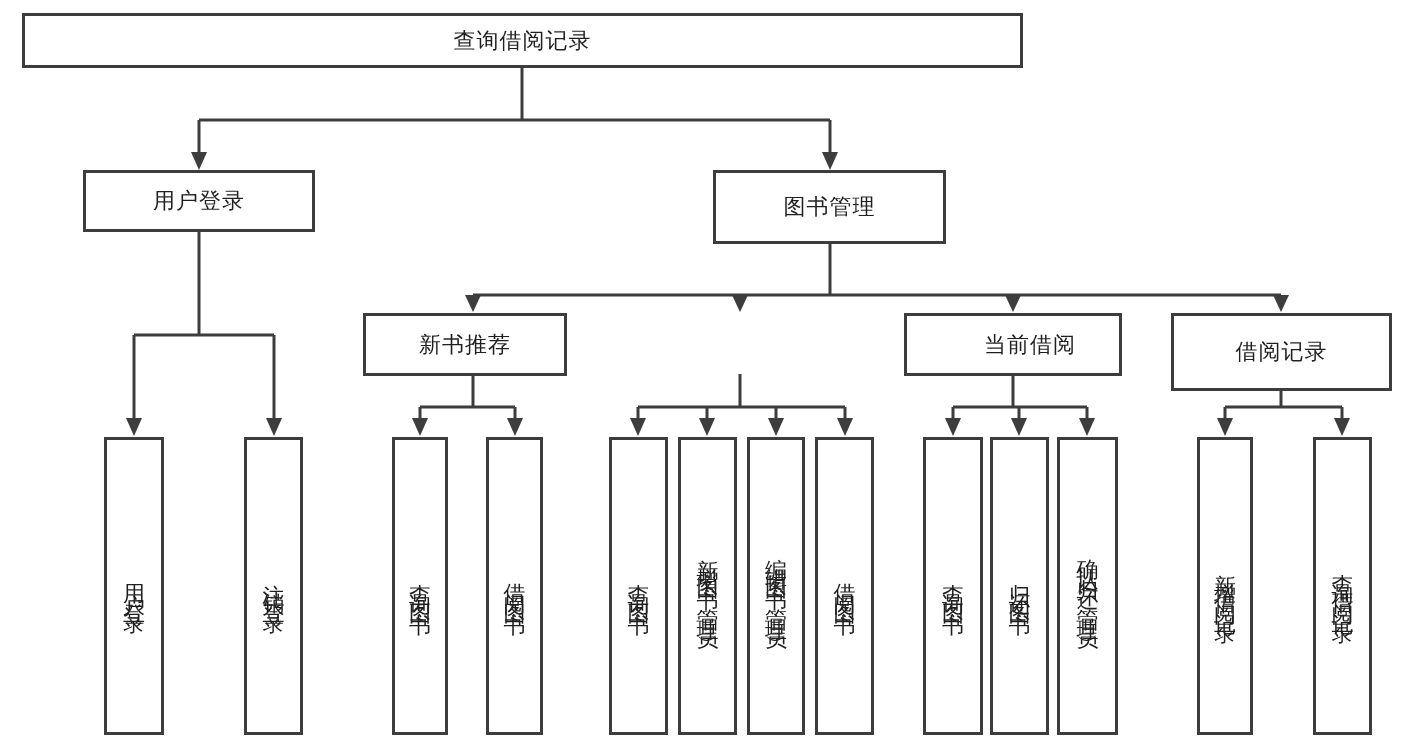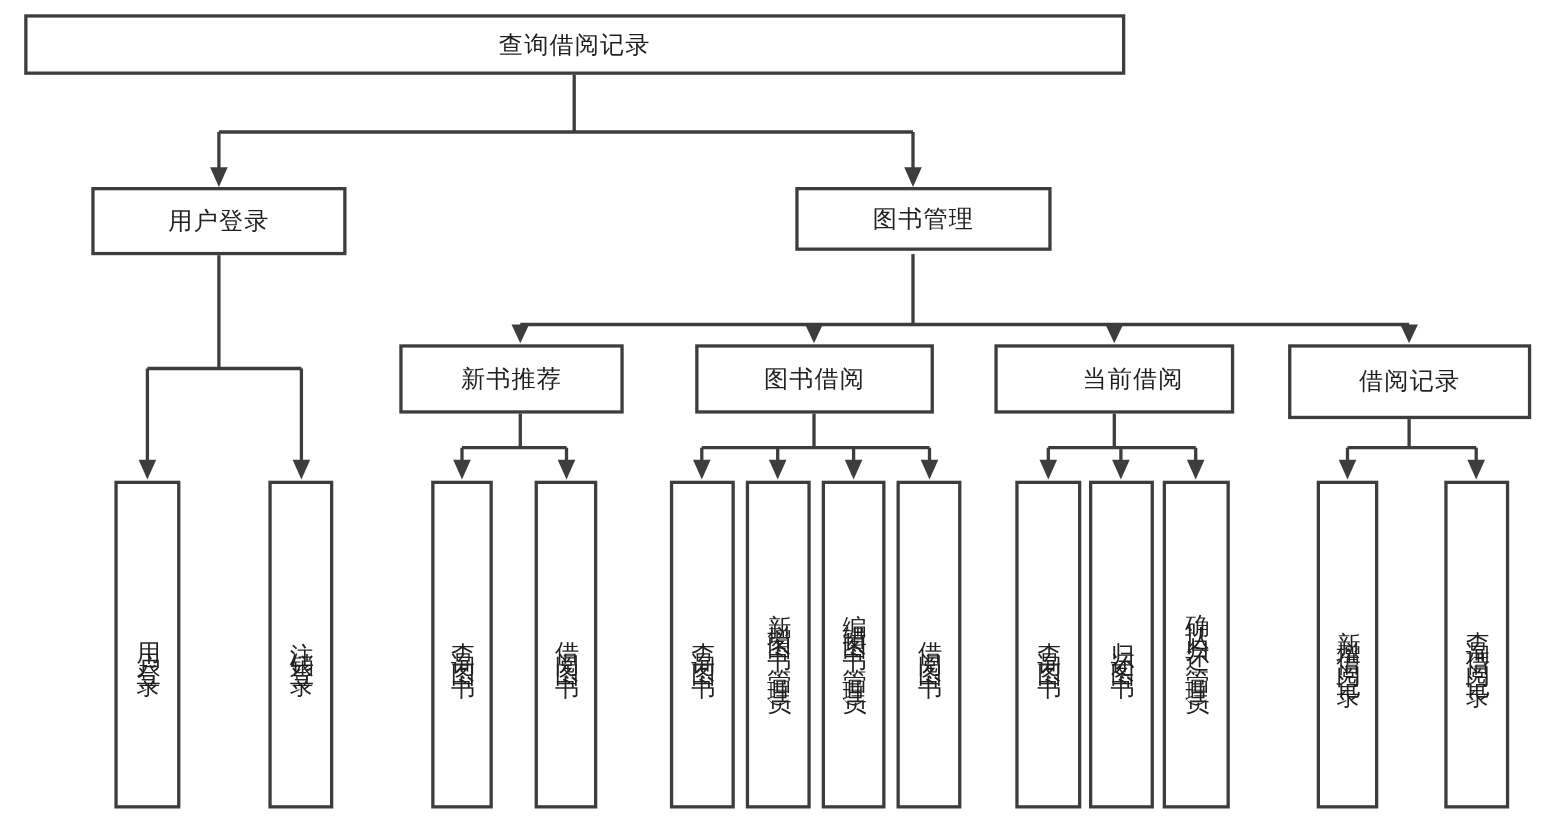--- a/index.html
+++ b/index.html
@@ -105,26 +105,25 @@
     <line x1="1225" y1="407" x2="1342" y2="407"></line>
     <line x1="1225" y1="407" x2="1225" y2="420"></line>
     <polygon points="1217,418 1233,418 1225,436"></polygon>
     <line x1="1342" y1="407" x2="1342" y2="420"></line>
     <polygon points="1334,418 1350,418 1342,436"></polygon>
   </svg>
 
   <div class="box hbox" style="left:22px;top:13px;width:1001px;height:55px;">查询借阅记录</div>
 
   <div class="box hbox" style="left:83px;top:170px;width:232px;height:62px;">用户登录</div>
-  <div class="box hbox" style="left:713px;top:170px;width:233px;height:58px;margin-left:10px;">图书管理</div>
+  <div class="box hbox" style="left:713px;top:170px;width:233px;height:74px;">图书管理</div>
 
   <div class="box hbox" style="left:363px;top:313px;width:204px;height:63px;">新书推荐</div>
-  <div class="box hbox" style="left:632px;top:313px;width:217px;height:63px;">图书借阅</div>
   <div class="box hbox" style="left:904px;top:313px;width:218px;height:63px;padding-left:34px;">当前借阅</div>
-  <div class="box hbox" style="left:1171px;top:313px;width:221px;height:68px;">借阅记录</div>
+  <div class="box hbox" style="left:1171px;top:313px;width:221px;height:78px;">借阅记录</div>
 
   <div class="box vbox" style="left:104px;top:437px;width:60px;height:298px;">用户登录</div>
   <div class="box vbox" style="left:244px;top:437px;width:59px;height:298px;">注销登录</div>
 
   <div class="box vbox" style="left:392px;top:437px;width:56px;height:298px;">查询图书</div>
   <div class="box vbox" style="left:486px;top:437px;width:57px;height:298px;">借阅图书</div>
 
   <div class="box vbox" style="left:609px;top:437px;width:59px;height:298px;">查询图书</div>
   <div class="box vbox" style="left:678px;top:437px;width:59px;height:298px;">新增图书（管理员）</div>
   <div class="box vbox" style="left:747px;top:437px;width:58px;height:298px;">编辑图书（管理员）</div>

